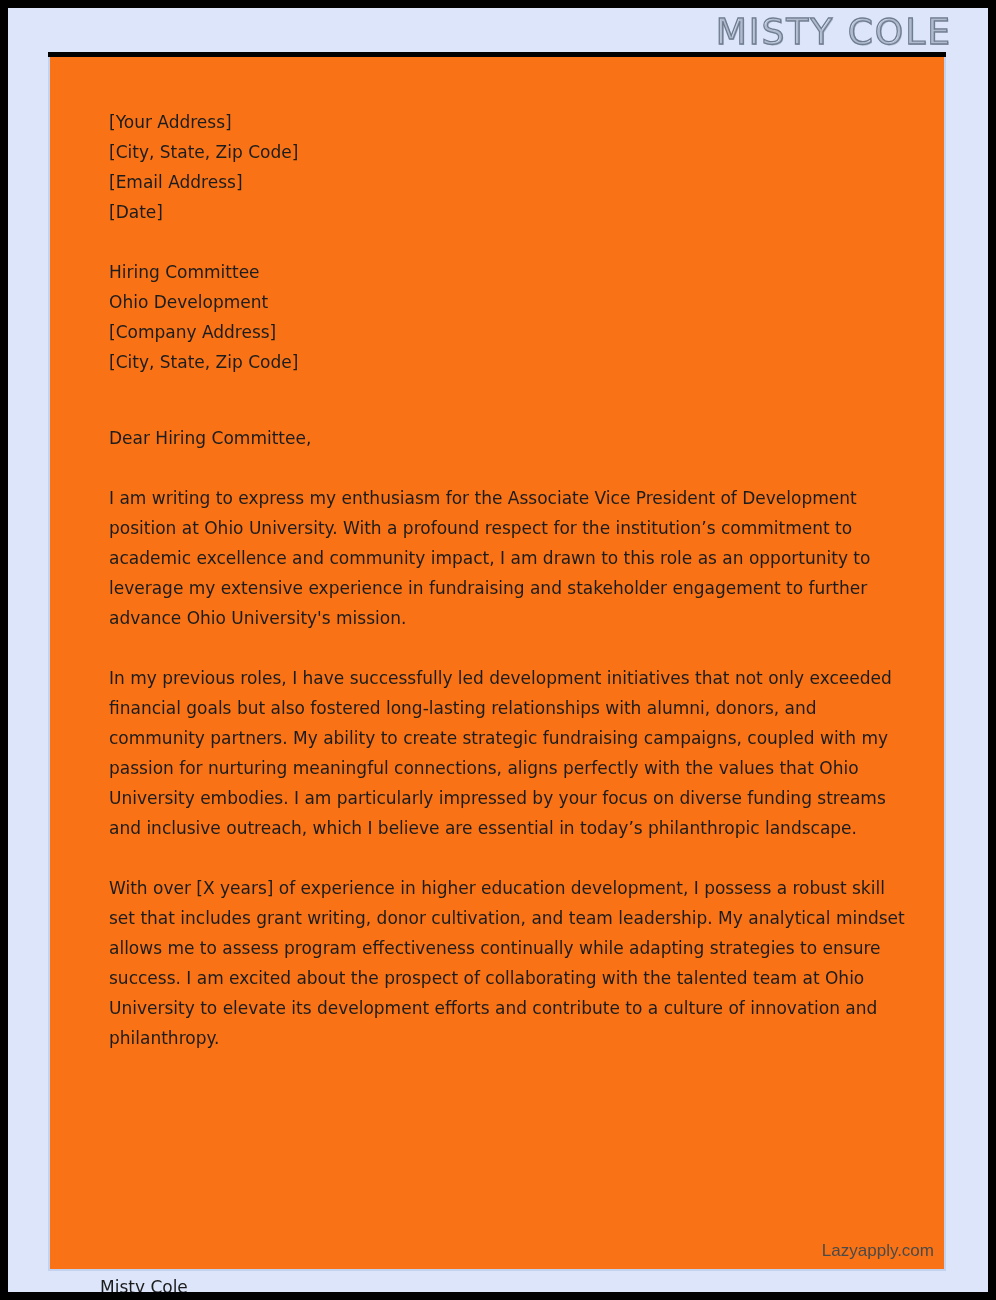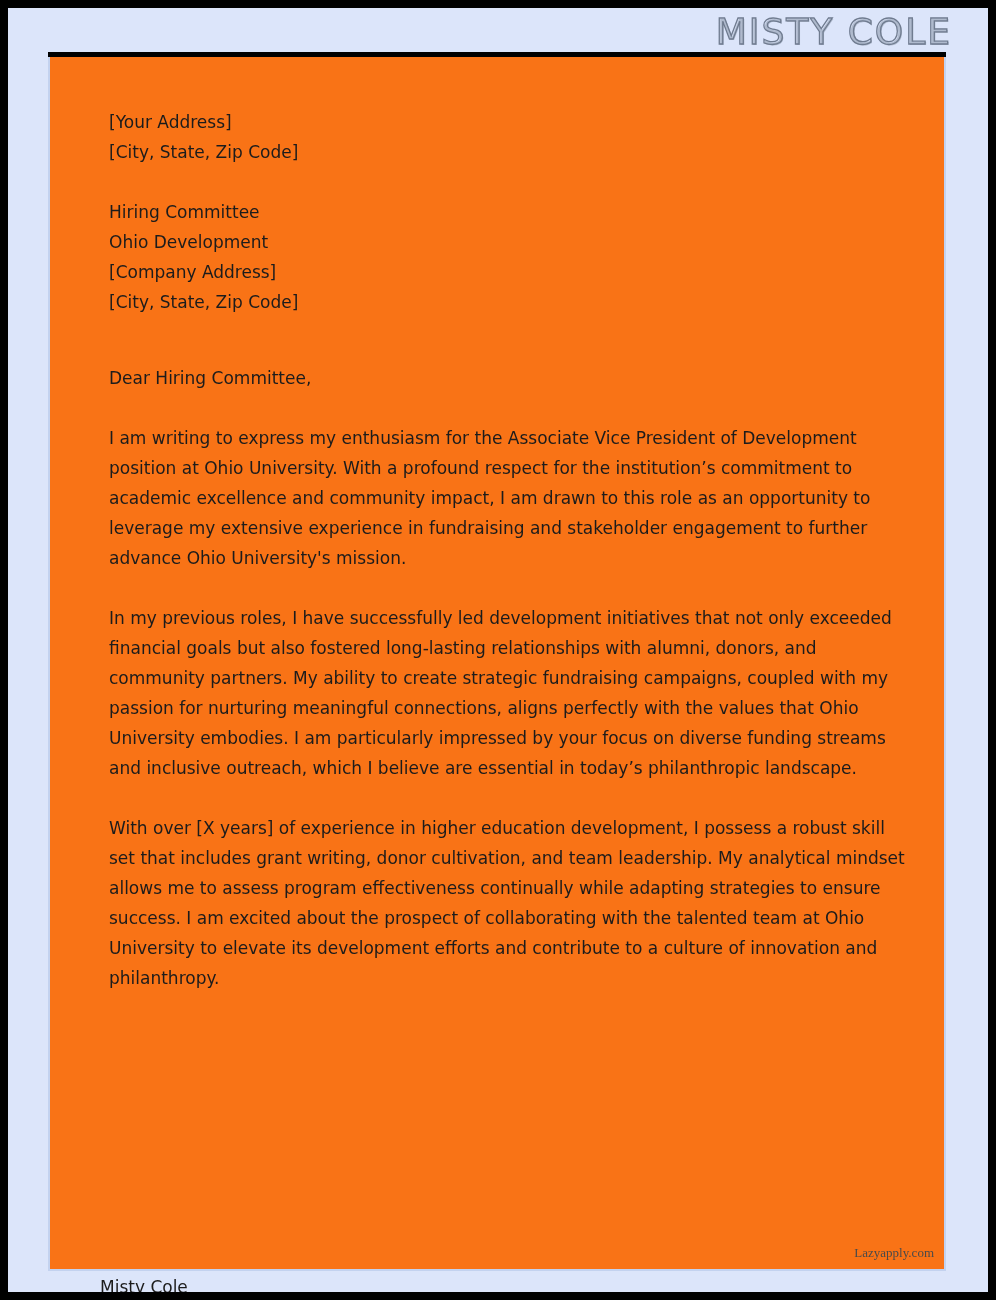--- a/index.html
+++ b/index.html
@@ -113,23 +113,23 @@
   .salutation {
     white-space: nowrap;
     margin-top: 16px;
   }
 
   
   #watermark {
     position: absolute;
     right: 10px;
     bottom: 8px;
-    font-size: 13px;
+    font-size: 17px;
     color: #4a4a4a;
-    font-family: Liberation Serif, serif;
+    font-family: Liberation Sans, sans-serif;
   }
 
   
   #signature-name {
     position: absolute;
     top: 1266px;
     left: 92px;
     font-size: 17px;
     line-height: 26px;
     color: #1c1c1c;
@@ -149,20 +149,22 @@
 
     <div id="header-rule"></div>
 
     <div id="letter-page">
 
       <div id="letter-body">
 
         <div>
           <span class="addr-line">[Your Address]</span>
           <span class="addr-line">[City, State, Zip Code]</span>
+          <span class="addr-line">[Email Address]</span>
+          <span class="addr-line">[Date]</span>
         </div>
 
         <div class="block-gap"></div>
 
         <div>
           <span class="addr-line">Hiring Committee</span>
           <span class="addr-line">Ohio Development</span>
           <span class="addr-line">[Company Address]</span>
           <span class="addr-line">[City, State, Zip Code]</span>
         </div>

